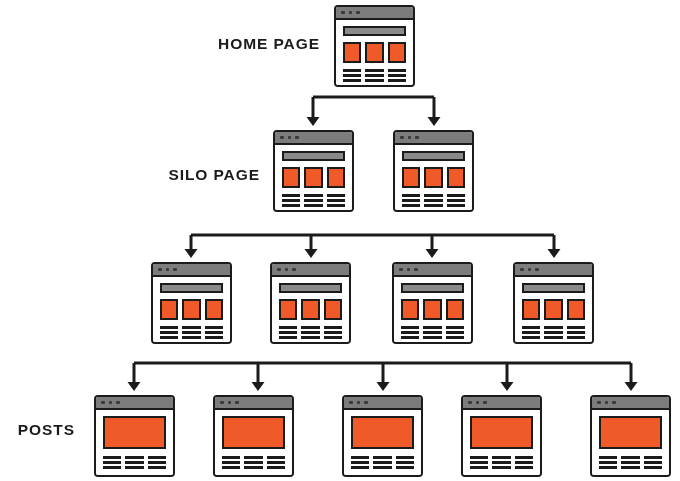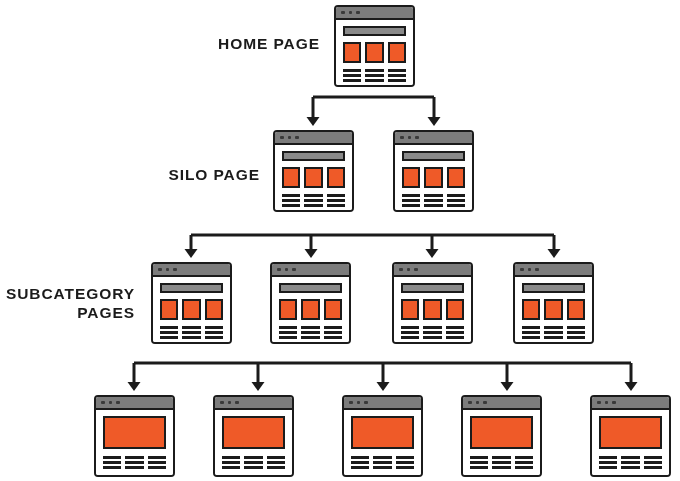--- a/index.html
+++ b/index.html
@@ -163,22 +163,21 @@
           <line x1="507" y1="363" x2="507" y2="383" stroke="#1b1b1b" stroke-width="3"></line>
           <polygon points="500.5,382 513.5,382 507,391" fill="#1b1b1b" stroke="none"></polygon>
           <line x1="631" y1="363" x2="631" y2="383" stroke="#1b1b1b" stroke-width="3"></line>
           <polygon points="624.5,382 637.5,382 631,391" fill="#1b1b1b" stroke="none"></polygon>
         </g>
       </g>
   </svg>
 
   <div class="row-label lbl-silo">SILO PAGE</div>
   <div class="row-label lbl-home">HOME PAGE</div>
-  <div class="row-label lbl-subcat">SUBCATEGORY
-PAGES</div>
+  <div class="row-label lbl-posts">POSTS</div>
 
   <div id="nodes">
       <div class="browser" style="left: 334px; top: 5px; width: 81px; height: 82px;">
         <div class="titlebar" style="height: 13px; background: rgb(124, 124, 124);">
           <span class="dots">
             <span class="dot" style="width: 3.5px; height: 3.5px; margin-left: 5px;"></span>
             <span class="dot" style="width: 3.5px; height: 3.5px; margin-left: 4px;"></span>
             <span class="dot" style="width: 3.5px; height: 3.5px; margin-left: 4px;"></span>
           </span>
         </div>

